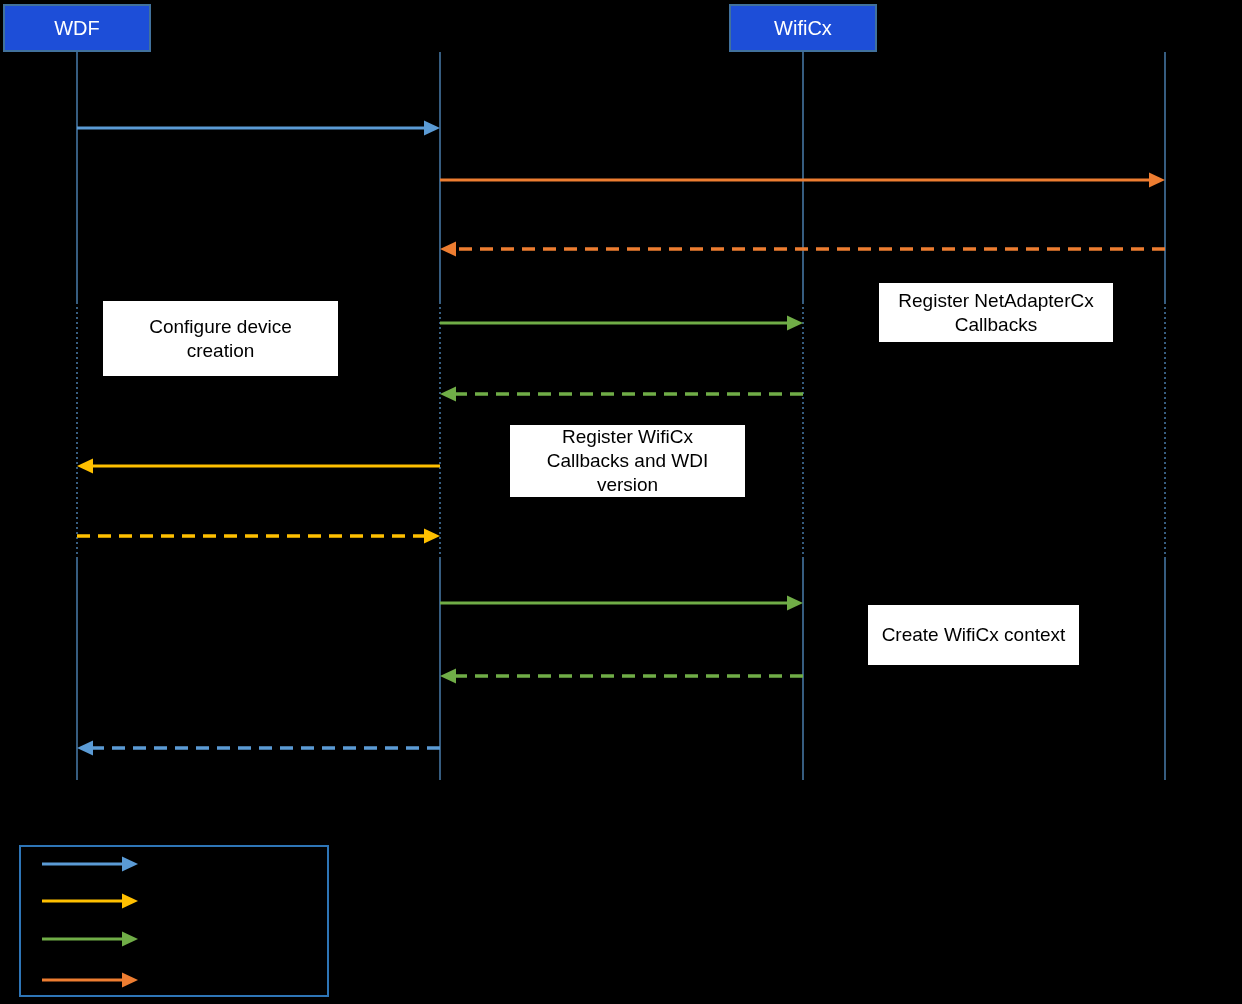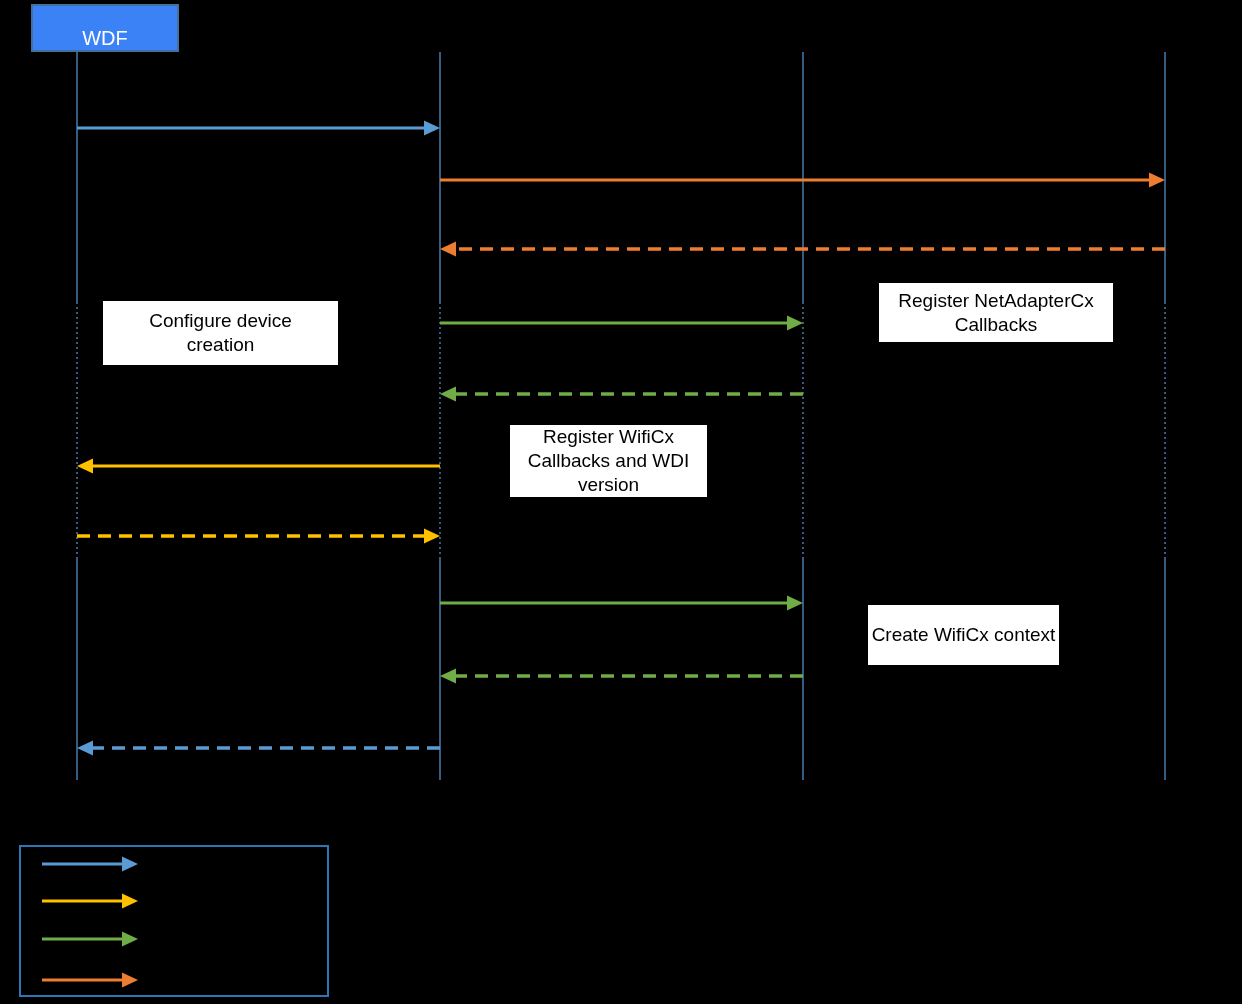--- a/index.html
+++ b/index.html
@@ -3,23 +3,23 @@
 <meta charset="utf-8">
 <style>
   html,body{margin:0;padding:0;background:#000;}
   .stage{
     position:relative;width:1242px;height:1004px;background:#000;overflow:hidden;
     font-family:"Liberation Sans", sans-serif;
   }
   #lines-layer{position:absolute;left:0;top:0;width:1242px;height:1004px;}
   .actor{
     position:absolute;top:4px;width:148px;height:48px;
-    background:#3b82f6;border:2px solid #41719C;box-sizing:border-box;
-    display:flex;align-items:flex-end;justify-content:center;
-    color:#fff;font-size:20px;margin-left:28px;
+    background:#1d4ed8;border:2px solid #41719C;box-sizing:border-box;
+    display:flex;align-items:center;justify-content:center;
+    color:#fff;font-size:20px;
   }
   .note{
     position:absolute;background:#fff;color:#000;
     display:flex;align-items:center;justify-content:center;text-align:center;
     font-size:19px;line-height:24px;white-space:pre-line;box-sizing:border-box;
   }
   .legend{
     position:absolute;left:19px;top:845px;width:310px;height:152px;
     border:2px solid #2E75B6;box-sizing:border-box;background:transparent;
   }
@@ -68,25 +68,28 @@
       <polygon points="138,901 122,893.5 122,908.5" fill="#FFC000"></polygon>
       <line x1="42" y1="939" x2="124" y2="939" stroke="#70AD47" stroke-width="3"></line>
       <polygon points="138,939 122,931.5 122,946.5" fill="#70AD47"></polygon>
       <line x1="42" y1="980" x2="124" y2="980" stroke="#ED7D31" stroke-width="3"></line>
       <polygon points="138,980 122,972.5 122,987.5" fill="#ED7D31"></polygon>
     </svg>
 
   <div class="actor" style="left:3px">
     <span>WDF</span>
   </div>
+  <div class="actor" style="left:729px">
+    <span>WifiCx</span>
+  </div>
 
-  <div class="note" style="left:103px;top:301px;width:235px;height:64px">Configure device
+  <div class="note" style="left:103px;top:301px;width:235px;height:75px">Configure device
 creation</div>
   <div class="note" style="left:879px;top:283px;width:234px;height:59px">Register NetAdapterCx
 Callbacks</div>
-  <div class="note" style="left:510px;top:425px;width:197px;height:72px">Register WifiCx
+  <div class="note" style="left:510px;top:425px;width:235px;height:72px">Register WifiCx
 Callbacks and WDI
 version</div>
-  <div class="note" style="left:868px;top:605px;width:191px;height:60px">Create WifiCx context</div>
+  <div class="note" style="left:868px;top:605px;width:211px;height:60px">Create WifiCx context</div>
 
   <div class="legend"></div>
 
 </div>
 
 </body></html>

